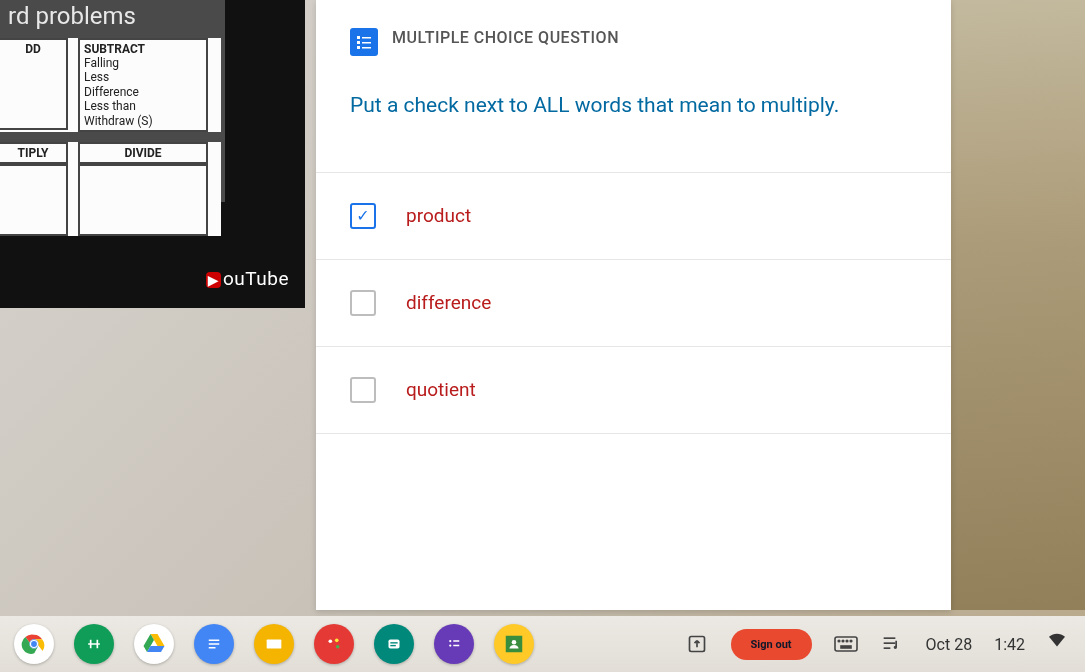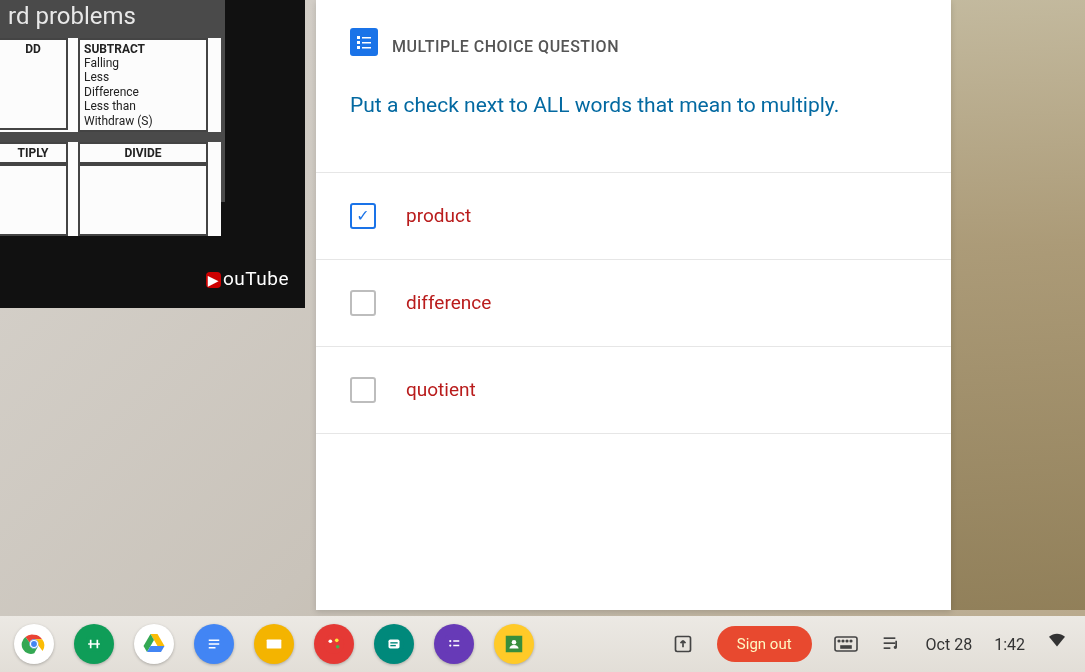--- a/index.html
+++ b/index.html
@@ -10,34 +10,34 @@
 .video-inner{position:relative;width:225px;height:202px;background:#4a4a4a;padding:0 4px}
 .video-title{color:#e8e8e8;font-size:24px;padding:2px 4px 8px}
 .slide{background:#fcfcfc;margin:0 0 0 -6px;padding:0;display:flex;gap:10px}
 .col{flex:1}
 .cell{border:2px solid #444;min-height:75px;padding:2px 4px;color:#222;font-size:12px}
 .cell small{font-size:12px;line-height:1.2;display:block;color:#222}
 .tiply{font-size:12px;font-weight:700;text-align:center;color:#222;border:2px solid #444;padding:2px 0}
 .yt-tag{position:absolute;right:16px;bottom:18px;color:#fff;font-weight:400;font-size:19px;letter-spacing:.5px}
 .yt-tag .r{background:#cc0000;color:#fff;border-radius:4px;padding:0 2px;margin-right:2px;font-size:14px}
 .quiz-card{position:absolute;left:316px;top:0;width:635px;height:610px;background:#fff;box-shadow:0 2px 6px rgba(0,0,0,.15)}
-.q-head{display:flex;align-items:flex-end;gap:14px;padding:28px 34px 6px}
+.q-head{display:flex;align-items:flex-start;gap:14px;padding:28px 34px 6px}
 .q-icon{width:28px;height:28px;background:#1a73e8;border-radius:3px;display:flex;align-items:center;justify-content:center;color:#fff;font-size:14px}
 .q-type{color:#555;font-size:16px;font-weight:500;letter-spacing:.5px}
 .q-text{padding:26px 34px 10px;color:#0369a1;font-size:21px;line-height:1.7}
 .options{margin-top:38px;border-top:1px solid #e6e6e6}
 .opt{display:flex;align-items:center;gap:30px;padding:30px 34px;border-bottom:1px solid #e6e6e6}
 .cb{width:26px;height:26px;border:2px solid #bdbdbd;border-radius:3px;display:flex;align-items:center;justify-content:center;font-size:16px;color:#1a73e8}
 .cb.checked{border-color:#1a73e8}
 .opt-label{font-size:19px;color:#b91c1c}
 .shelf{position:absolute;left:0;bottom:0;width:1085px;height:56px;background:linear-gradient(#ece9e4,#e2ded7);display:flex;align-items:center;padding:0 14px;gap:20px}
 .app{width:40px;height:40px;border-radius:50%;background:#fff;display:flex;align-items:center;justify-content:center;box-shadow:0 1px 3px rgba(0,0,0,.25);font-size:20px}
 .tray{margin-left:auto;display:flex;align-items:center;gap:22px}
 .tray-ic{width:24px;height:24px;display:flex;align-items:center;justify-content:center;color:#444;font-size:18px}
-.sign-out{background:#e8492f;color:#fef9c3;border:none;border-radius:20px;padding:9px 20px;font-size:15px;font-weight:400}
+.sign-out{background:#e8492f;color:#0f172a;border:none;border-radius:20px;padding:9px 20px;font-size:11px;font-weight:700}
 .tray-txt{color:#333;font-size:16px}
 .wifi{display:inline-block;transform:rotate(0deg)}
 svg{display:block}
 </style>
 </head>
 <body>
 
 <div class="desktop">
   <div class="grass"></div>
 </div>

